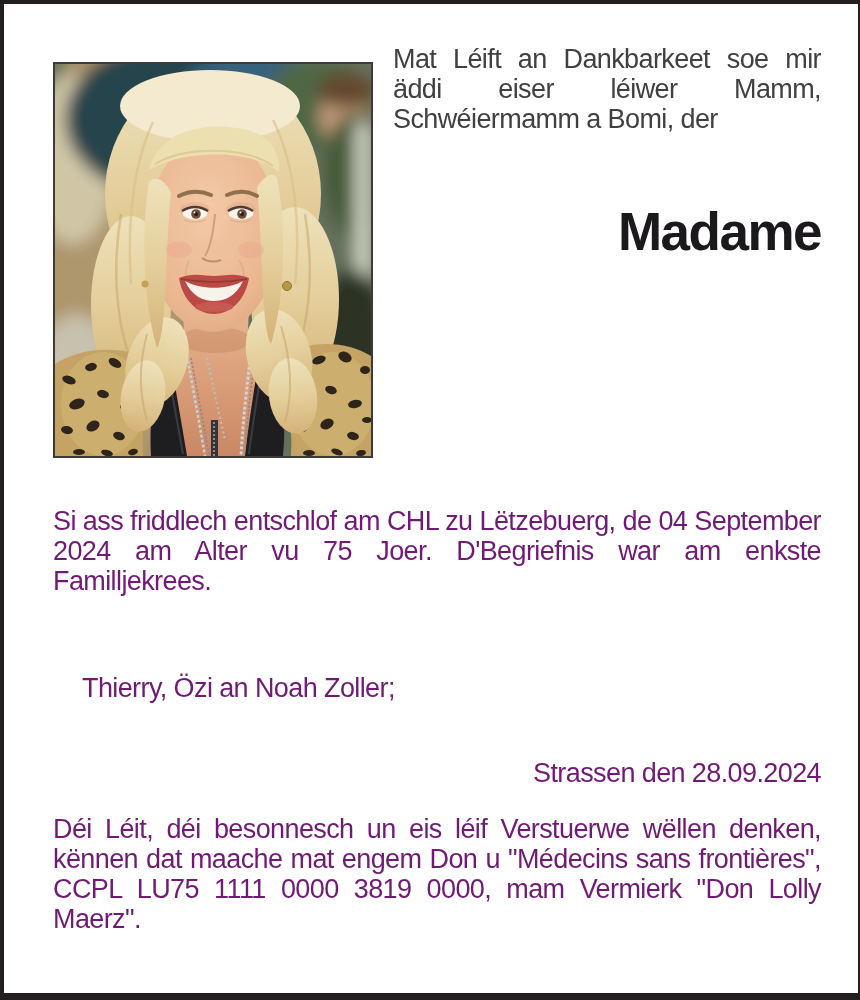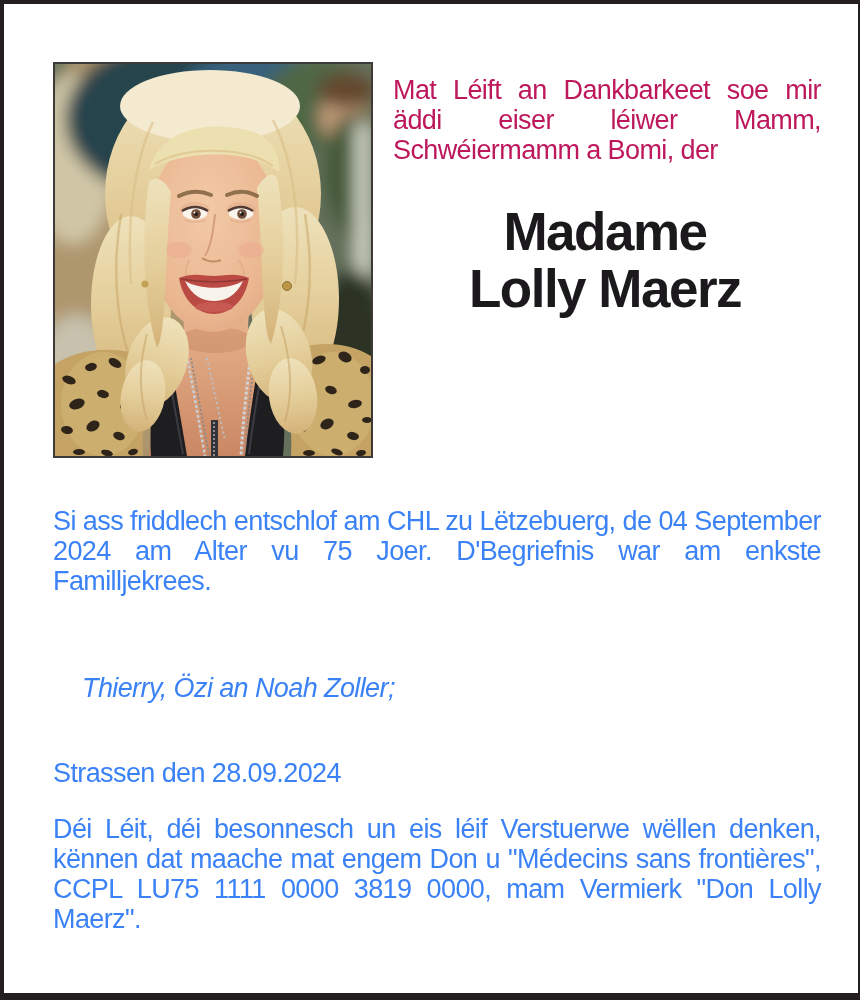--- a/index.html
+++ b/index.html
@@ -25,59 +25,59 @@
     width: 320px; height: 396px;
     border: 2px solid #3d3a38;
     background: #6a7a66;
   }
   .photo svg { display: block; }
 
   p { margin: 0; }
 
   .intro {
     position: absolute;
-    left: 393px; top: 75px;
+    left: 393px; top: 44px;
     width: 428px;
     font-size: 27px;
     line-height: 30px;
     letter-spacing: -0.6px;
     text-align: justify;
     font-weight: 500;
-    color: #be185d;
+    color: #404040;
   }
 
   .title {
     position: absolute;
     left: 389px; top: 203px;
     width: 432px;
     margin: 0;
-    text-align: center;
+    text-align: right;
     font-size: 53px;
     line-height: 57px;
     font-weight: bold;
     letter-spacing: -1.5px;
     color: #1b191c;
   }
   .title span { display: block; }
 
   .body-text {
     position: absolute;
     left: 53px;
     width: 768px;
     font-size: 27px;
     line-height: 30px;
     letter-spacing: -0.6px;
-    color: #3b82f6;
+    color: #701a75;
   }
   .justified { text-align: justify; }
 
   .p-death    { top: 506px; }
   .p-mourning { top: 617px; }
-  .p-names    { top: 672px; left: 82px; width: 600px; line-height: 32px; font-style: italic; }
-  .p-place    { top: 758px; }
+  .p-names    { top: 672px; left: 82px; width: 600px; line-height: 32px; }
+  .p-place    { top: 758px; text-align: right; }
   .p-donation { top: 814px; }
 </style>
 </head>
 <body>
 
 <div class="page">
 
   <div class="frame frame-top"></div>
   <div class="frame frame-bottom"></div>
   <div class="frame frame-left"></div>
@@ -238,21 +238,20 @@
       </g>
 
       <rect x="0" y="0" width="316" height="392" fill="#f4e8d8" opacity="0.05"></rect>
     </svg>
   </div>
 
   <p class="intro">Mat Léift an Dankbarkeet soe mir äddi eiser léiwer Mamm, Schwéiermamm a Bomi, der</p>
 
   <h1 class="title">
     <span>Madame</span>
-    <span>Lolly Maerz</span>
   </h1>
 
   <p class="body-text justified p-death">Si ass friddlech entschlof am CHL zu Lëtzebuerg, de 04 September 2024 am Alter vu 75 Joer. D'Begriefnis war am enkste Familljekrees.</p>
 
 
   <div class="body-text p-names">
     <p>Thierry, Özi an Noah Zoller;</p>
   </div>
 
   <p class="body-text p-place">Strassen den 28.09.2024</p>

